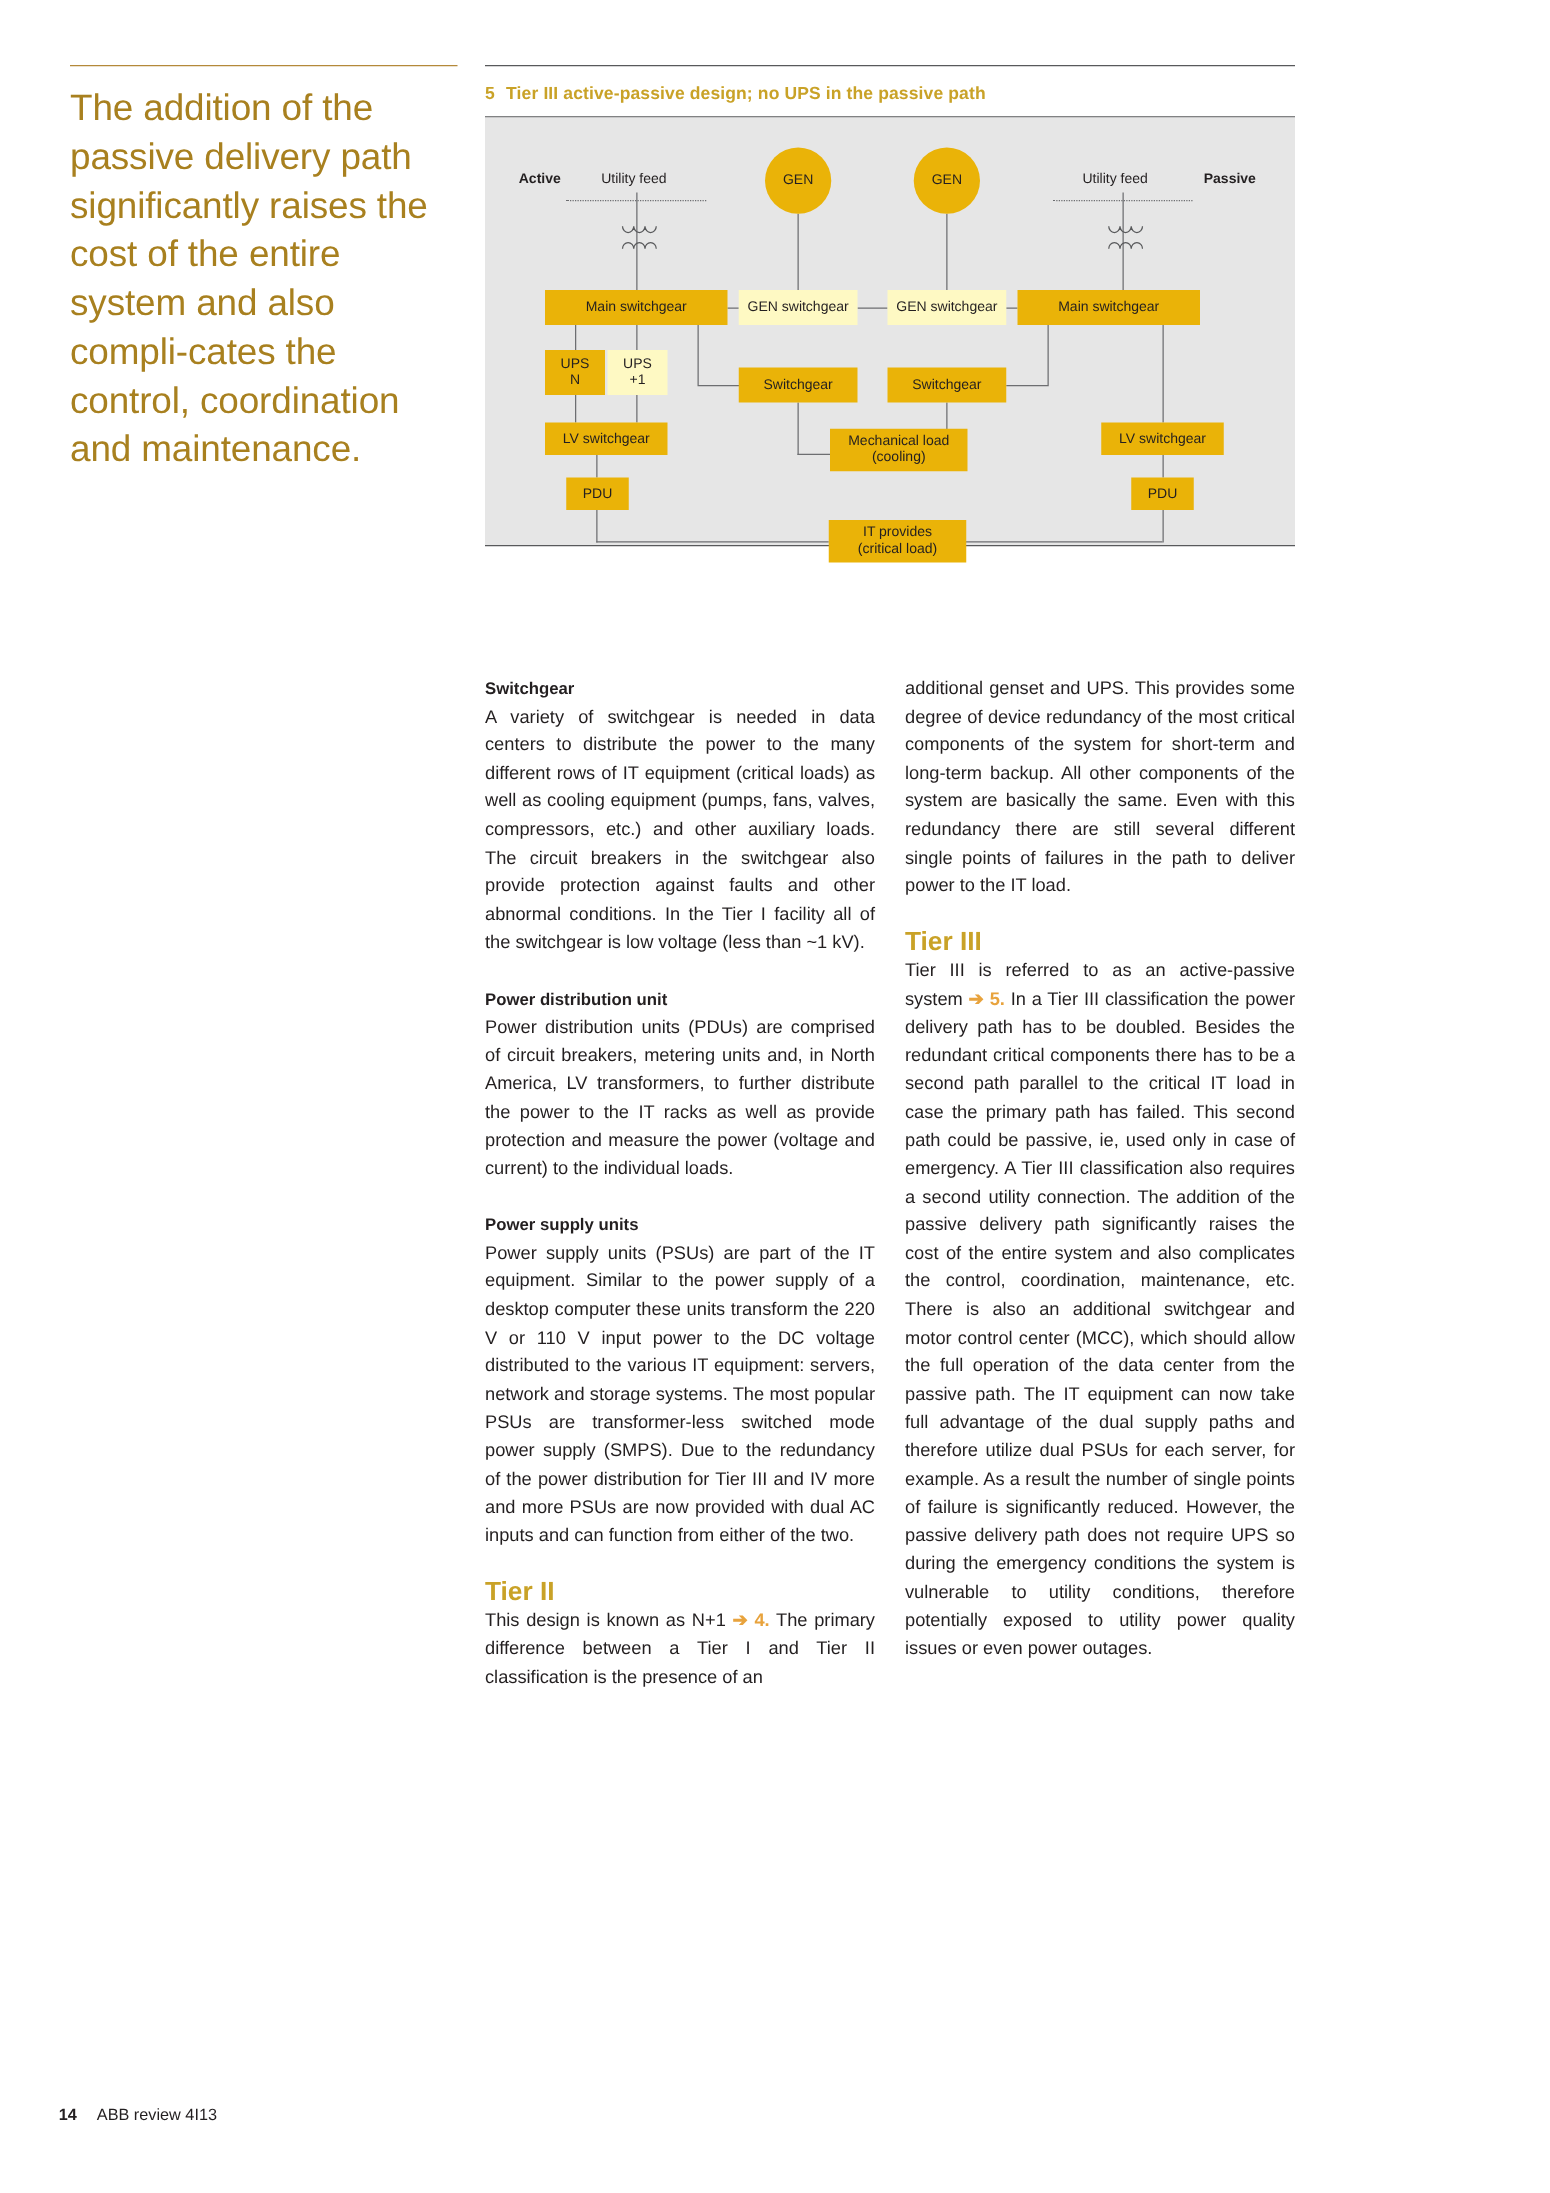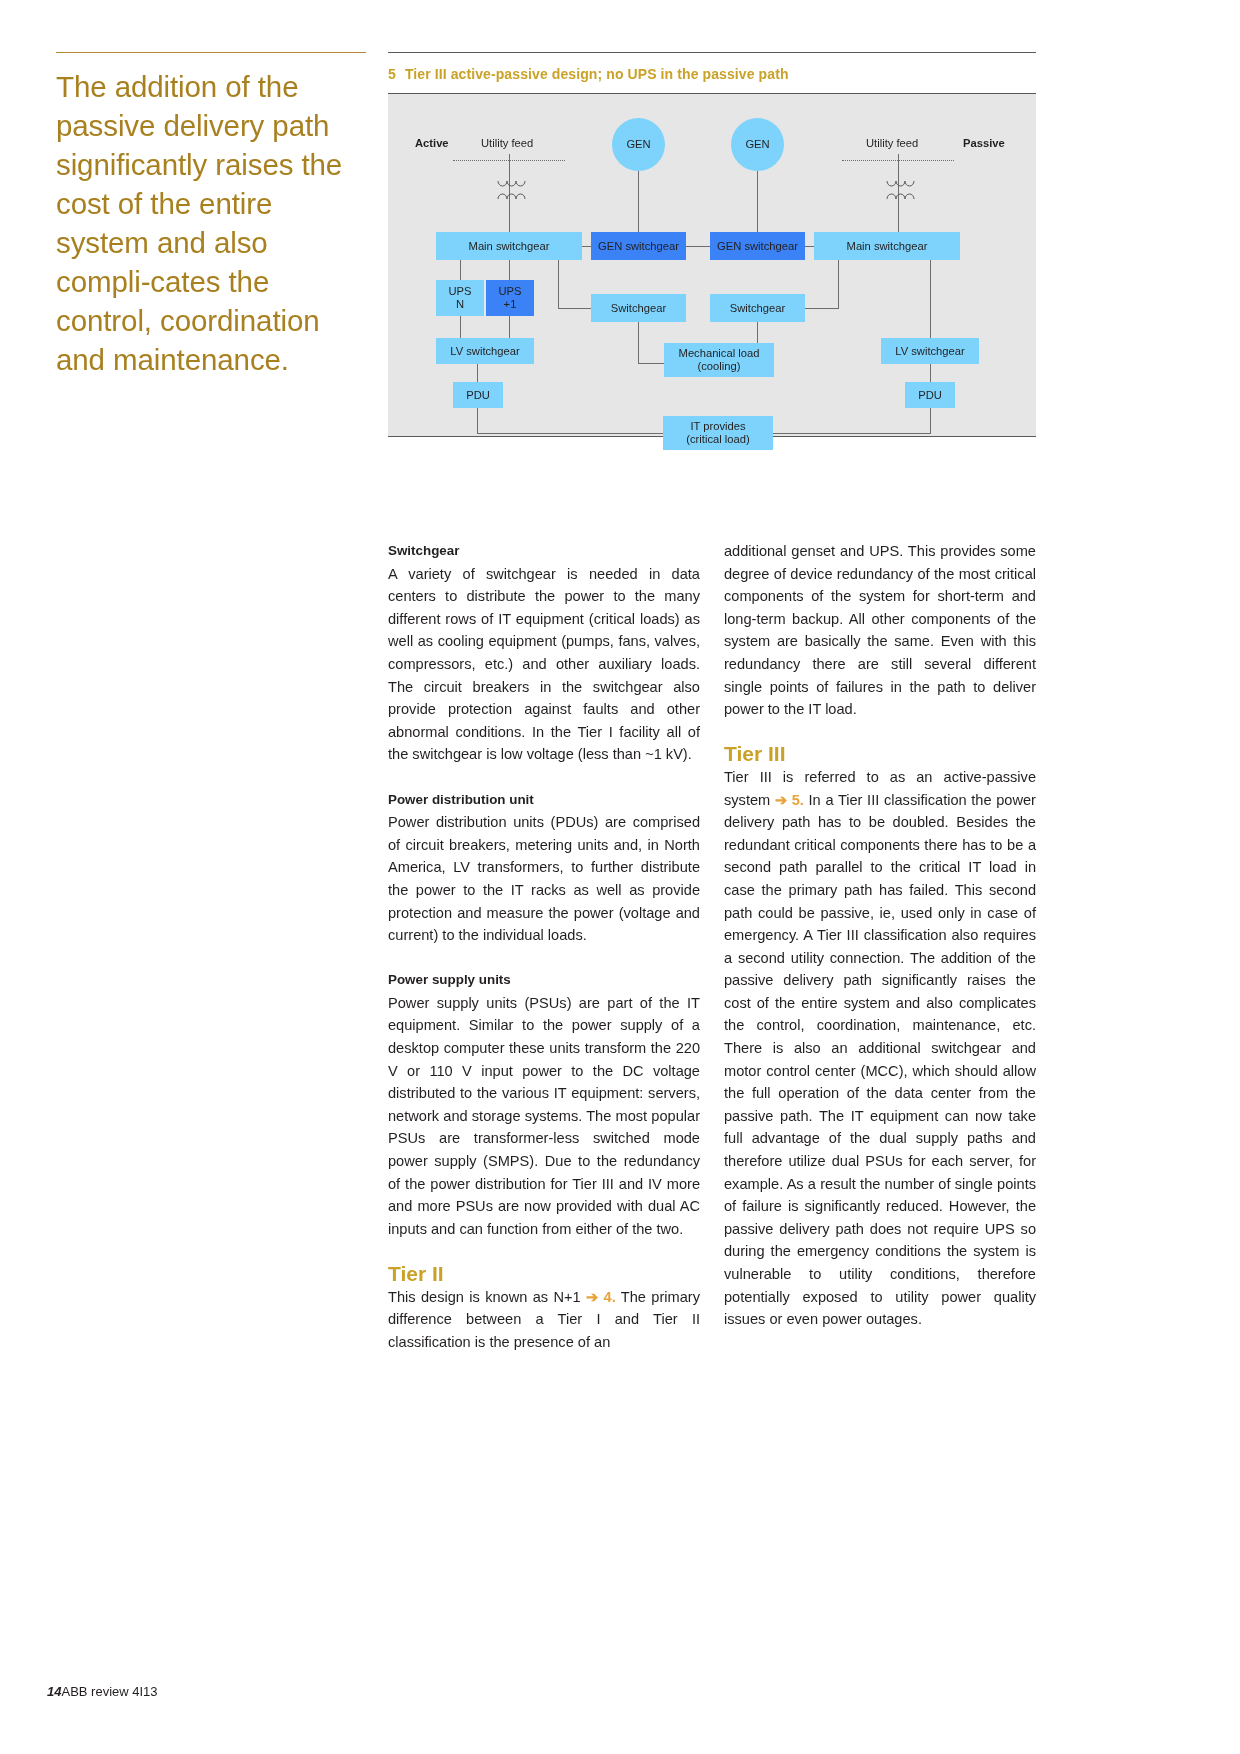--- a/index.html
+++ b/index.html
@@ -70,32 +70,32 @@
   }
   .fig-rule-bot {
     width: 100%;
     height: 1px;
     background: #58595b;
   }
 
   
   .node {
     position: absolute;
-    background: #7dd3fc;
+    background: #eab308;
     color: #231f20;
     font-size: 11.2px;
     line-height: 13px;
     display: flex;
     align-items: center;
     justify-content: center;
     text-align: center;
     box-sizing: border-box;
     z-index: 3;
   }
-  .node.accent { background: #3b82f6; }
+  .node.accent { background: #fef9c3; }
   .node.circle {
     border-radius: 50%;
   }
   .lbl {
     position: absolute;
     font-size: 11.2px;
     color: #231f20;
     z-index: 3;
     white-space: nowrap;
   }
@@ -150,21 +150,21 @@
   
   #footer {
     position: absolute;
     left: 47px;
     top: 1684px;
     font-size: 13px;
     color: #231f20;
   }
   #footer .pagenum {
     font-weight: bold;
-    font-style: italic;
+    margin-right: 16px;
   }
 </style>
 </head>
 <body>
 
 <div id="pullquote-wrap">
   <div id="pullquote-rule"></div>
   <div id="pullquote-text">The addition of the passive delivery path significantly raises the cost of the entire system and also compli-cates the control, coordination and maintenance.</div>
 </div>
 

